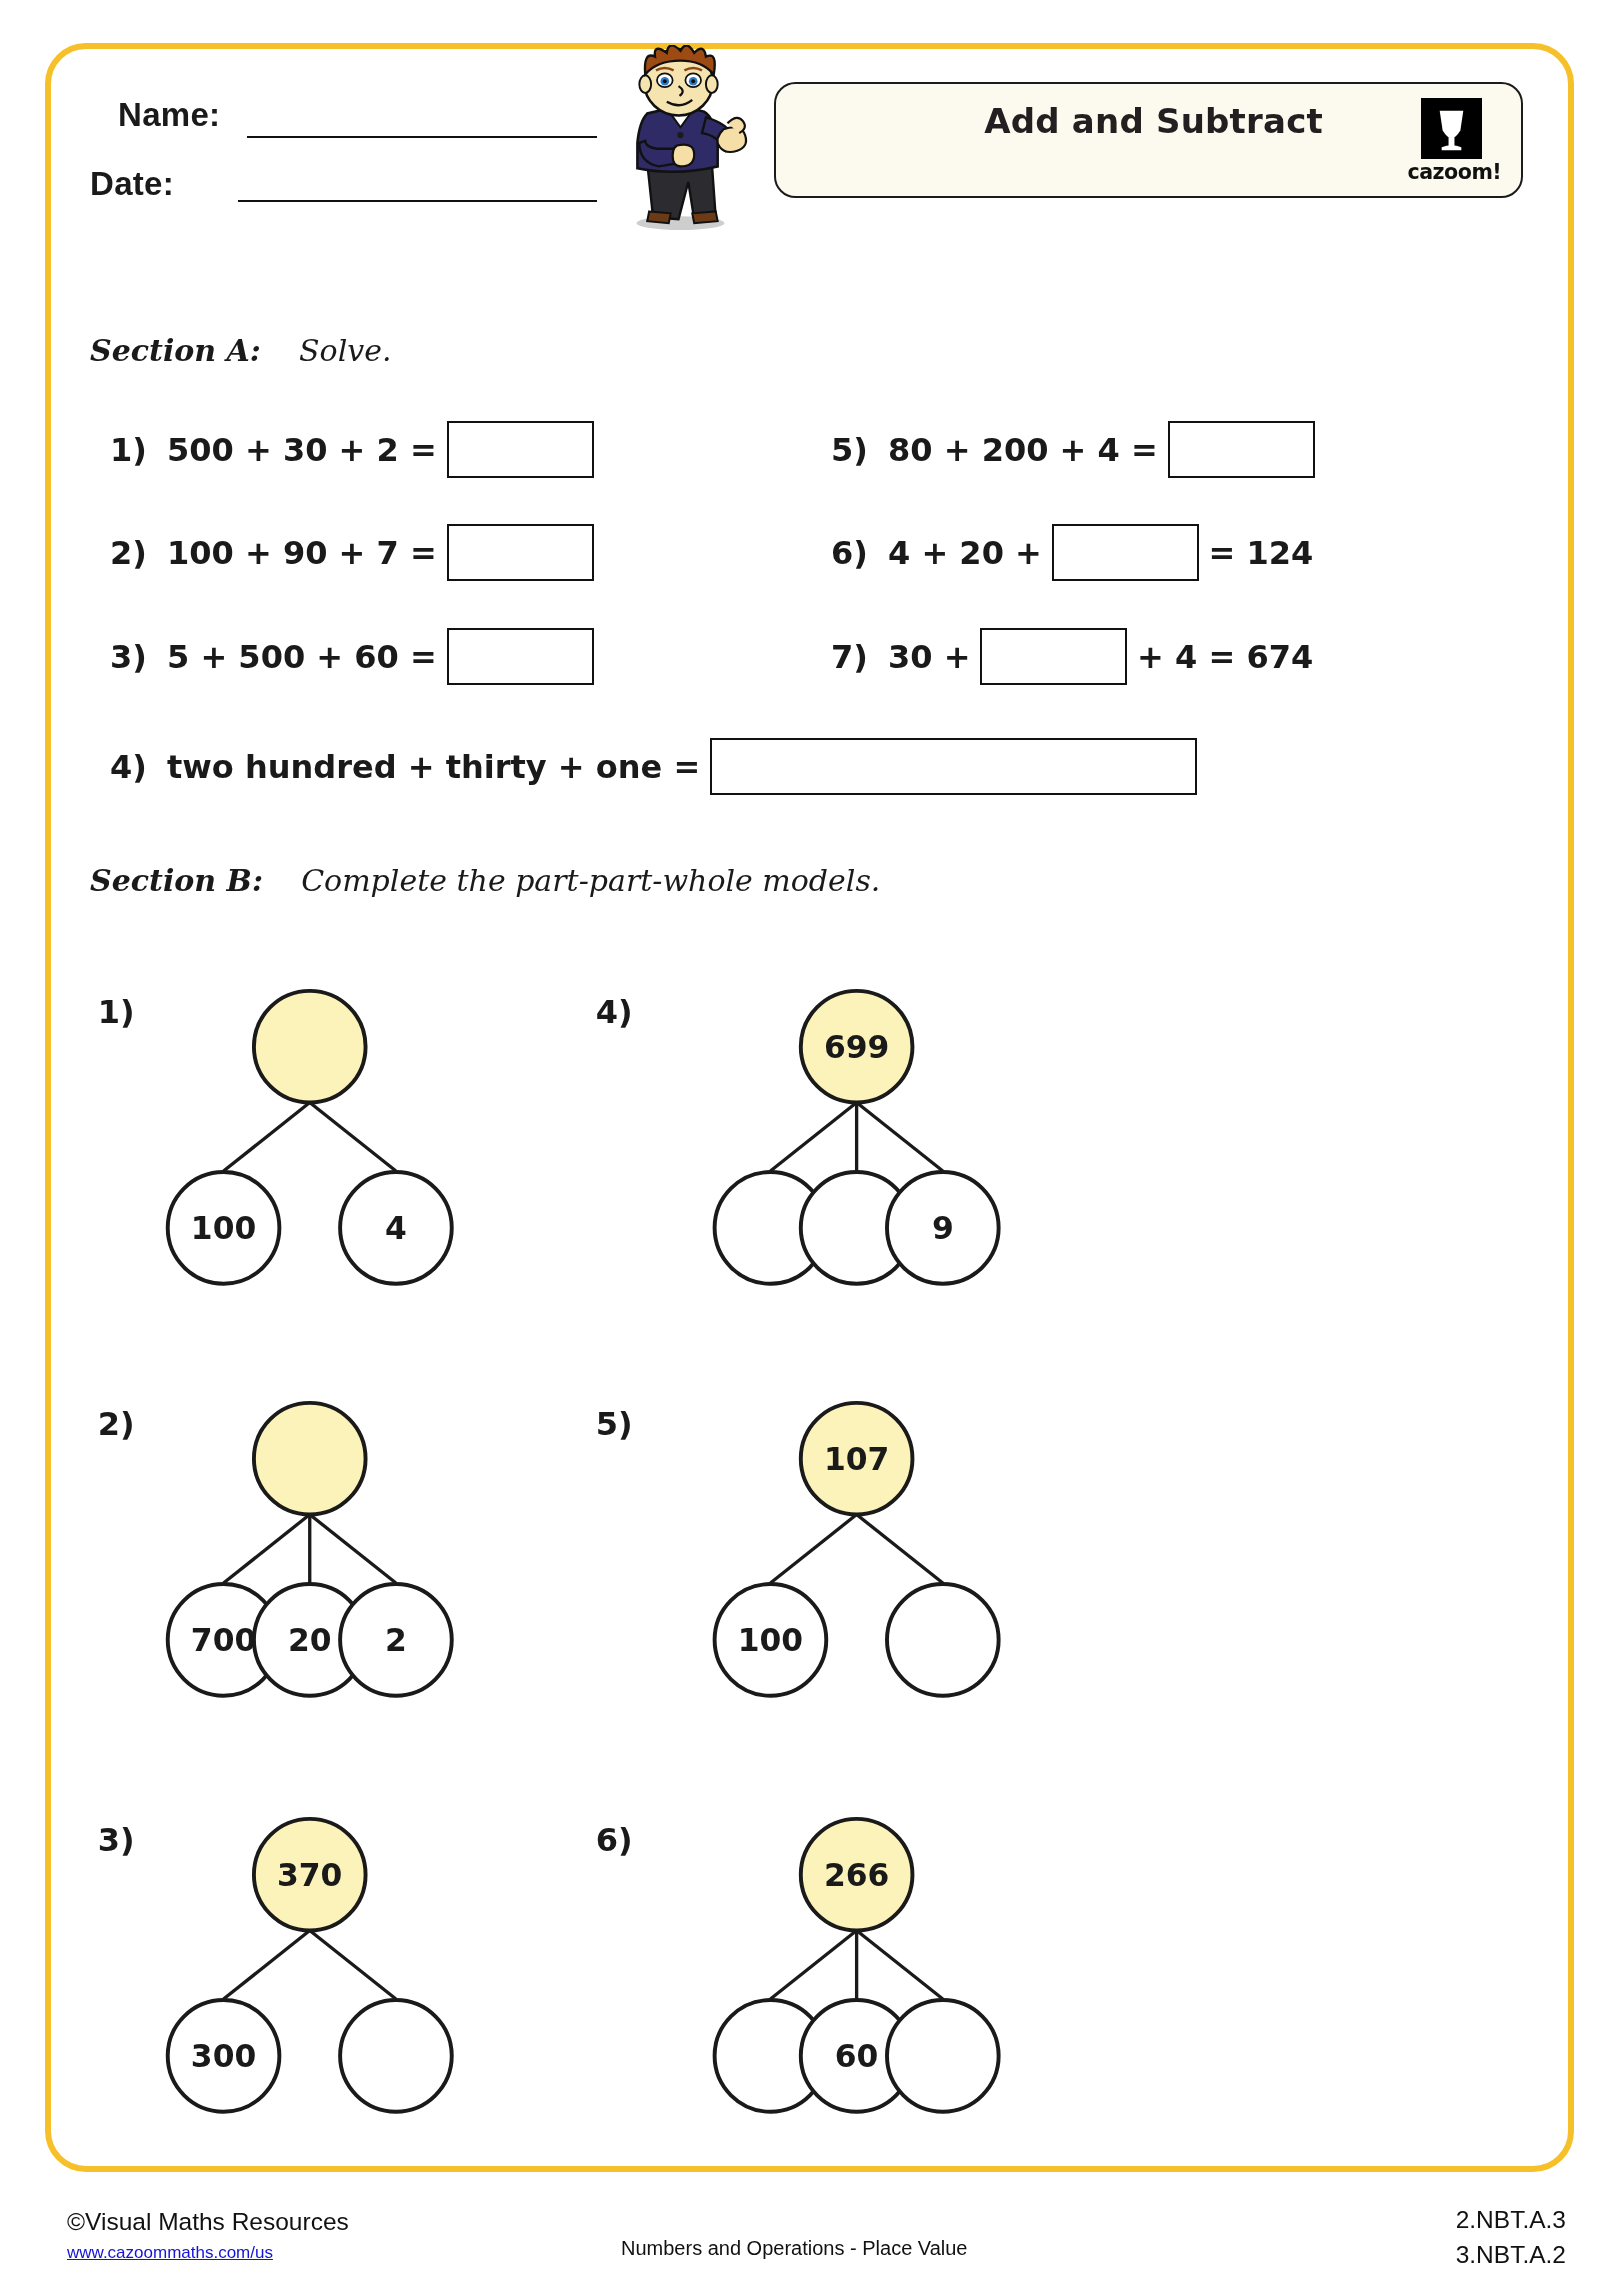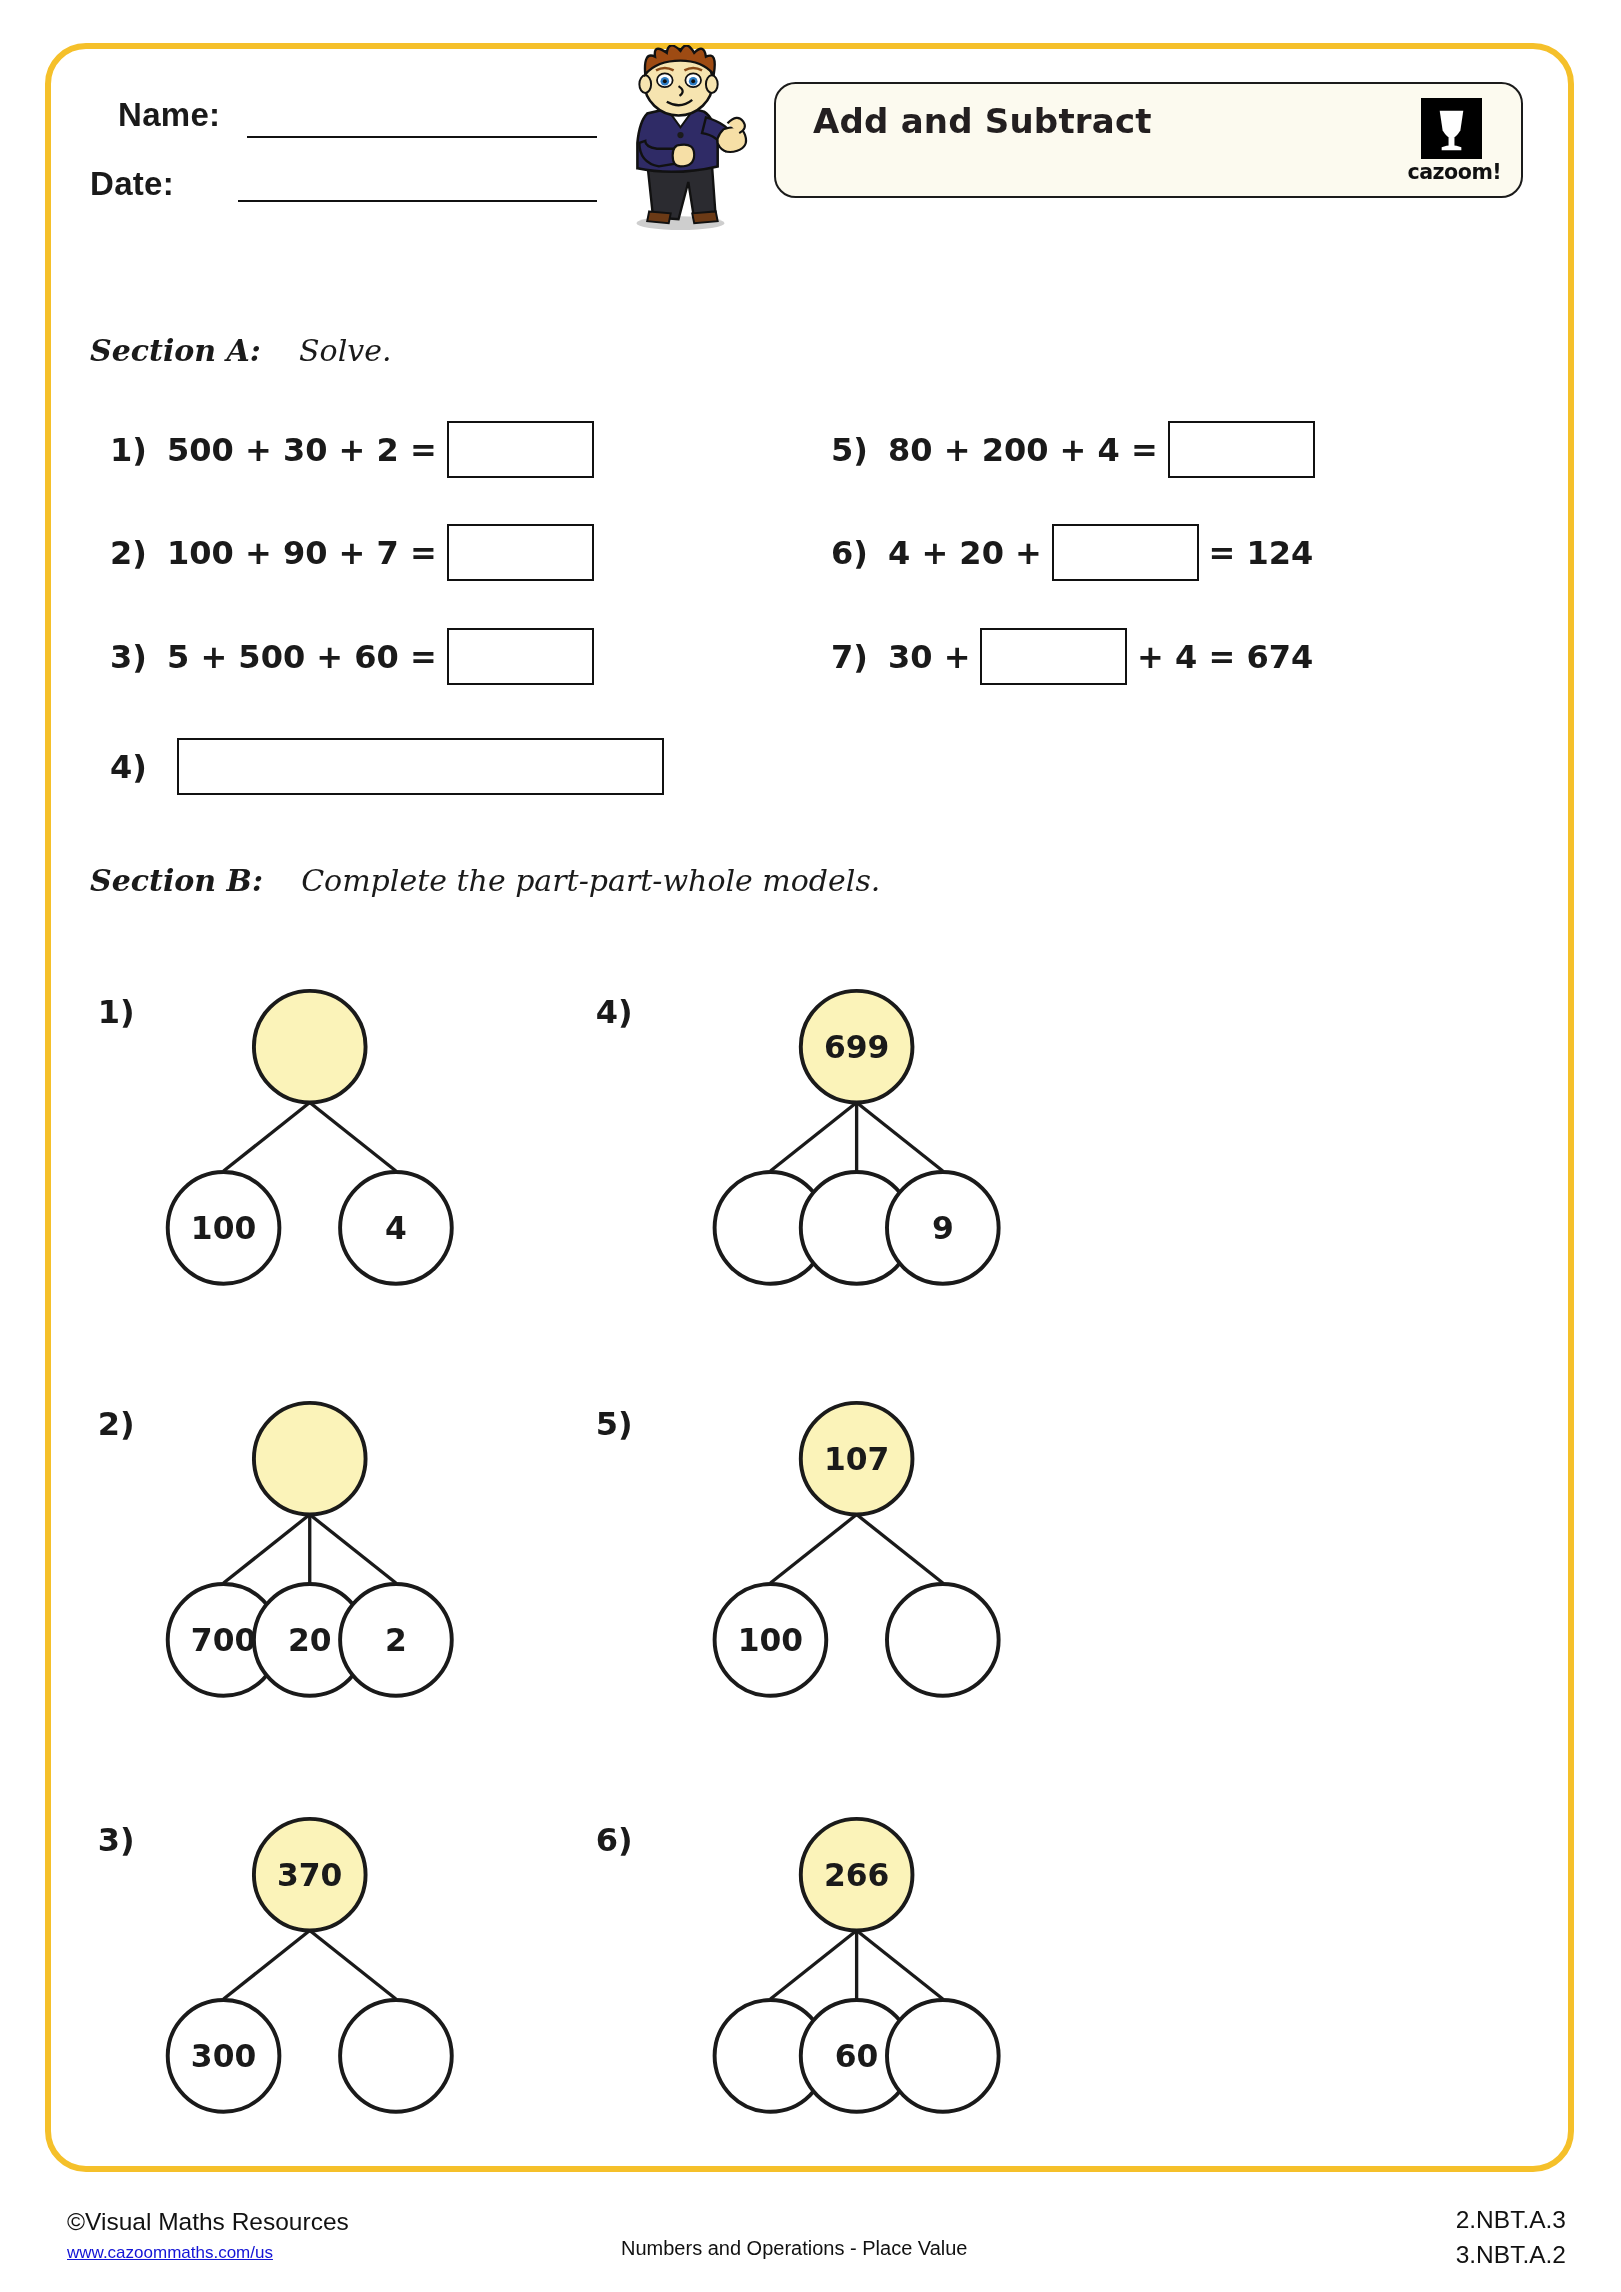--- a/index.html
+++ b/index.html
@@ -65,20 +65,21 @@
     position: absolute;
     left: 37px;
     top: 13.7px;
     width: 510px;
     font-family: "DejaVu Sans", sans-serif;
     font-weight: bold;
     font-size: 34px;
     line-height: 46px;
     color: #231f20;
     letter-spacing: 0.2px;
+    text-align: right;
   }
   #logo { position: absolute; right: 25.5px; top: 13.7px; width: 88px; height: 90px; }
   #logo-mark {
     width: 61px; height: 61px;
     background: #000000;
     margin: 0 auto;
     position: relative;
   }
   #logo-text {
     text-align: center;
@@ -267,20 +268,21 @@
 </div>
 
 <div class="qrow" style="left:110px; top:627px;">
   <span class="qnum">3)</span>
   <span class="qtext">5 + 500 + 60 =</span>
   <span class="ansbox gap-l" style="width:147px;height:57px;"></span>
 </div>
 
 <div class="qrow" style="left:110px; top:737px;">
   <span class="qnum">4)</span>
+  <span class="qtext">two hundred + thirty + one =</span>
   <span class="ansbox gap-l" style="width:487px;height:57px;"></span>
 </div>
 
 <div class="qrow" style="left:831px; top:420px;">
   <span class="qnum">5)</span>
   <span class="qtext">80 + 200 + 4 =</span>
   <span class="ansbox gap-l" style="width:147px;height:57px;"></span>
 </div>
 
 <div class="qrow" style="left:831px; top:523px;">

